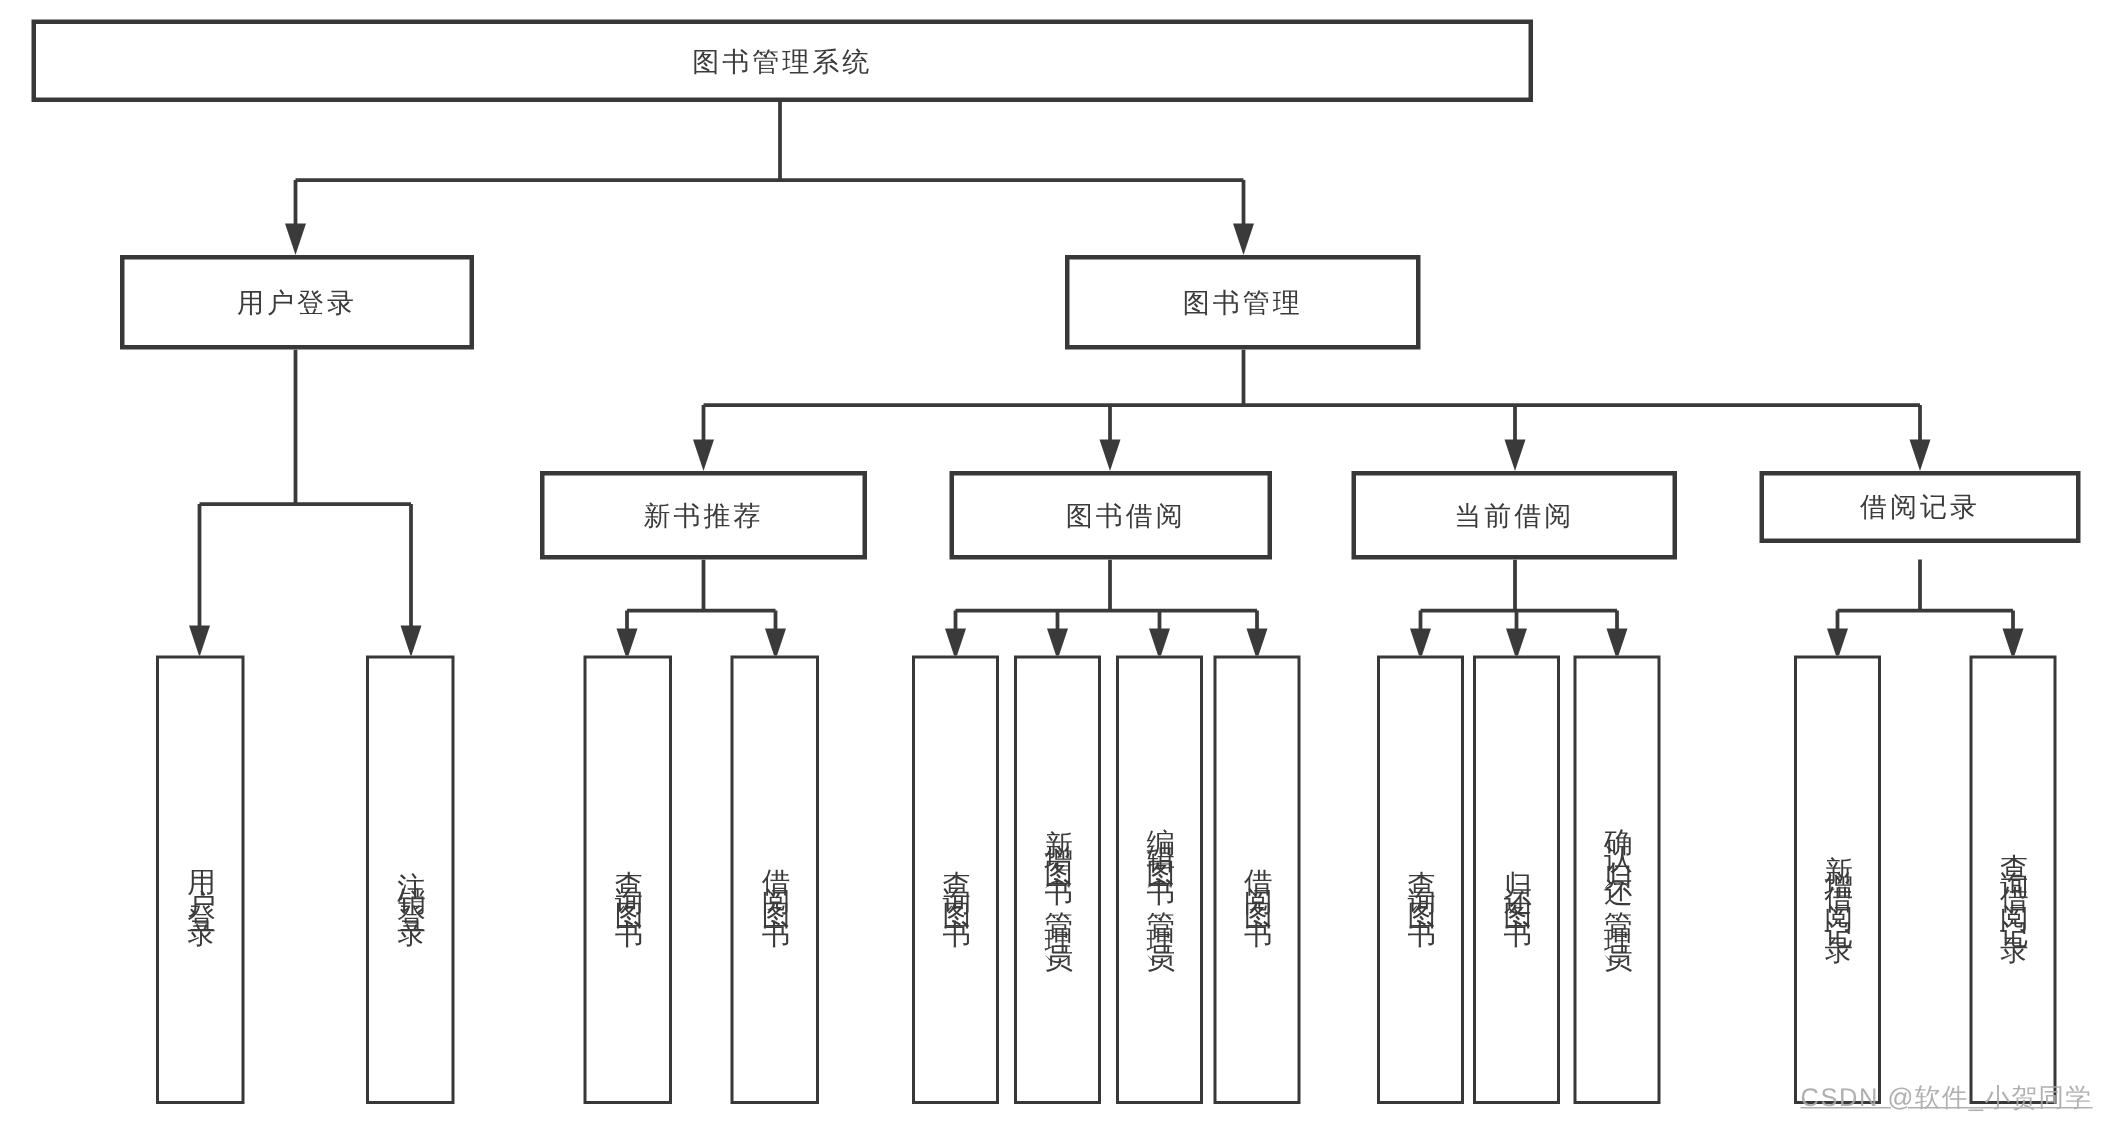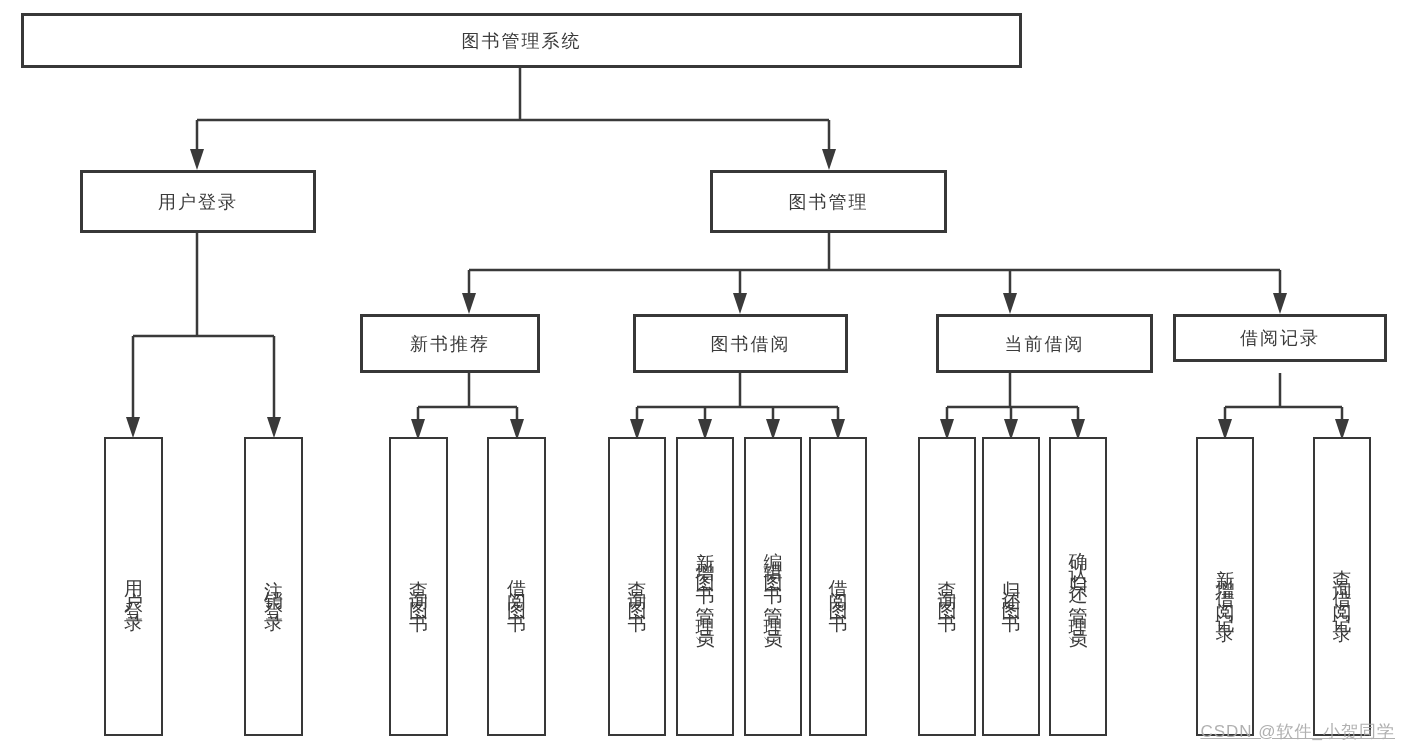--- a/index.html
+++ b/index.html
@@ -47,23 +47,23 @@
     writing-mode: vertical-rl;
     font-size: 19px;
     letter-spacing: 11px;
     line-height: 1.25;
     white-space: nowrap;
   }
   
   #root   { left: 21px;   top: 13px;  width: 1001px; height: 55px; }
   #n-user { left: 80px;   top: 170px; width: 236px;  height: 63px; }
   #n-mgmt { left: 710px;  top: 170px; width: 237px;  height: 63px; }
-  #n-rec  { left: 360px;  top: 314px; width: 180px;  height: 59px; }
+  #n-rec  { left: 360px;  top: 314px; width: 218px;  height: 59px; }
   #n-bor  { left: 633px;  top: 314px; width: 215px;  height: 59px; padding-left: 20px; }
-  #n-cur  { left: 936px;  top: 314px; width: 217px;  height: 59px; }
+  #n-cur  { left: 901px;  top: 314px; width: 217px;  height: 59px; }
   #n-log  { left: 1173px; top: 314px; width: 214px;  height: 48px; }
   
   #f-user-1 { left: 104px;  width: 59px; }
   #f-user-2 { left: 244px;  width: 59px; }
   #f-rec-1  { left: 389px;  width: 59px; }
   #f-rec-2  { left: 487px;  width: 59px; }
   #f-bor-1  { left: 608px;  width: 58px; }
   #f-bor-2  { left: 676px;  width: 58px; }
   #f-bor-3  { left: 744px;  width: 58px; }
   #f-bor-4  { left: 809px;  width: 58px; }

